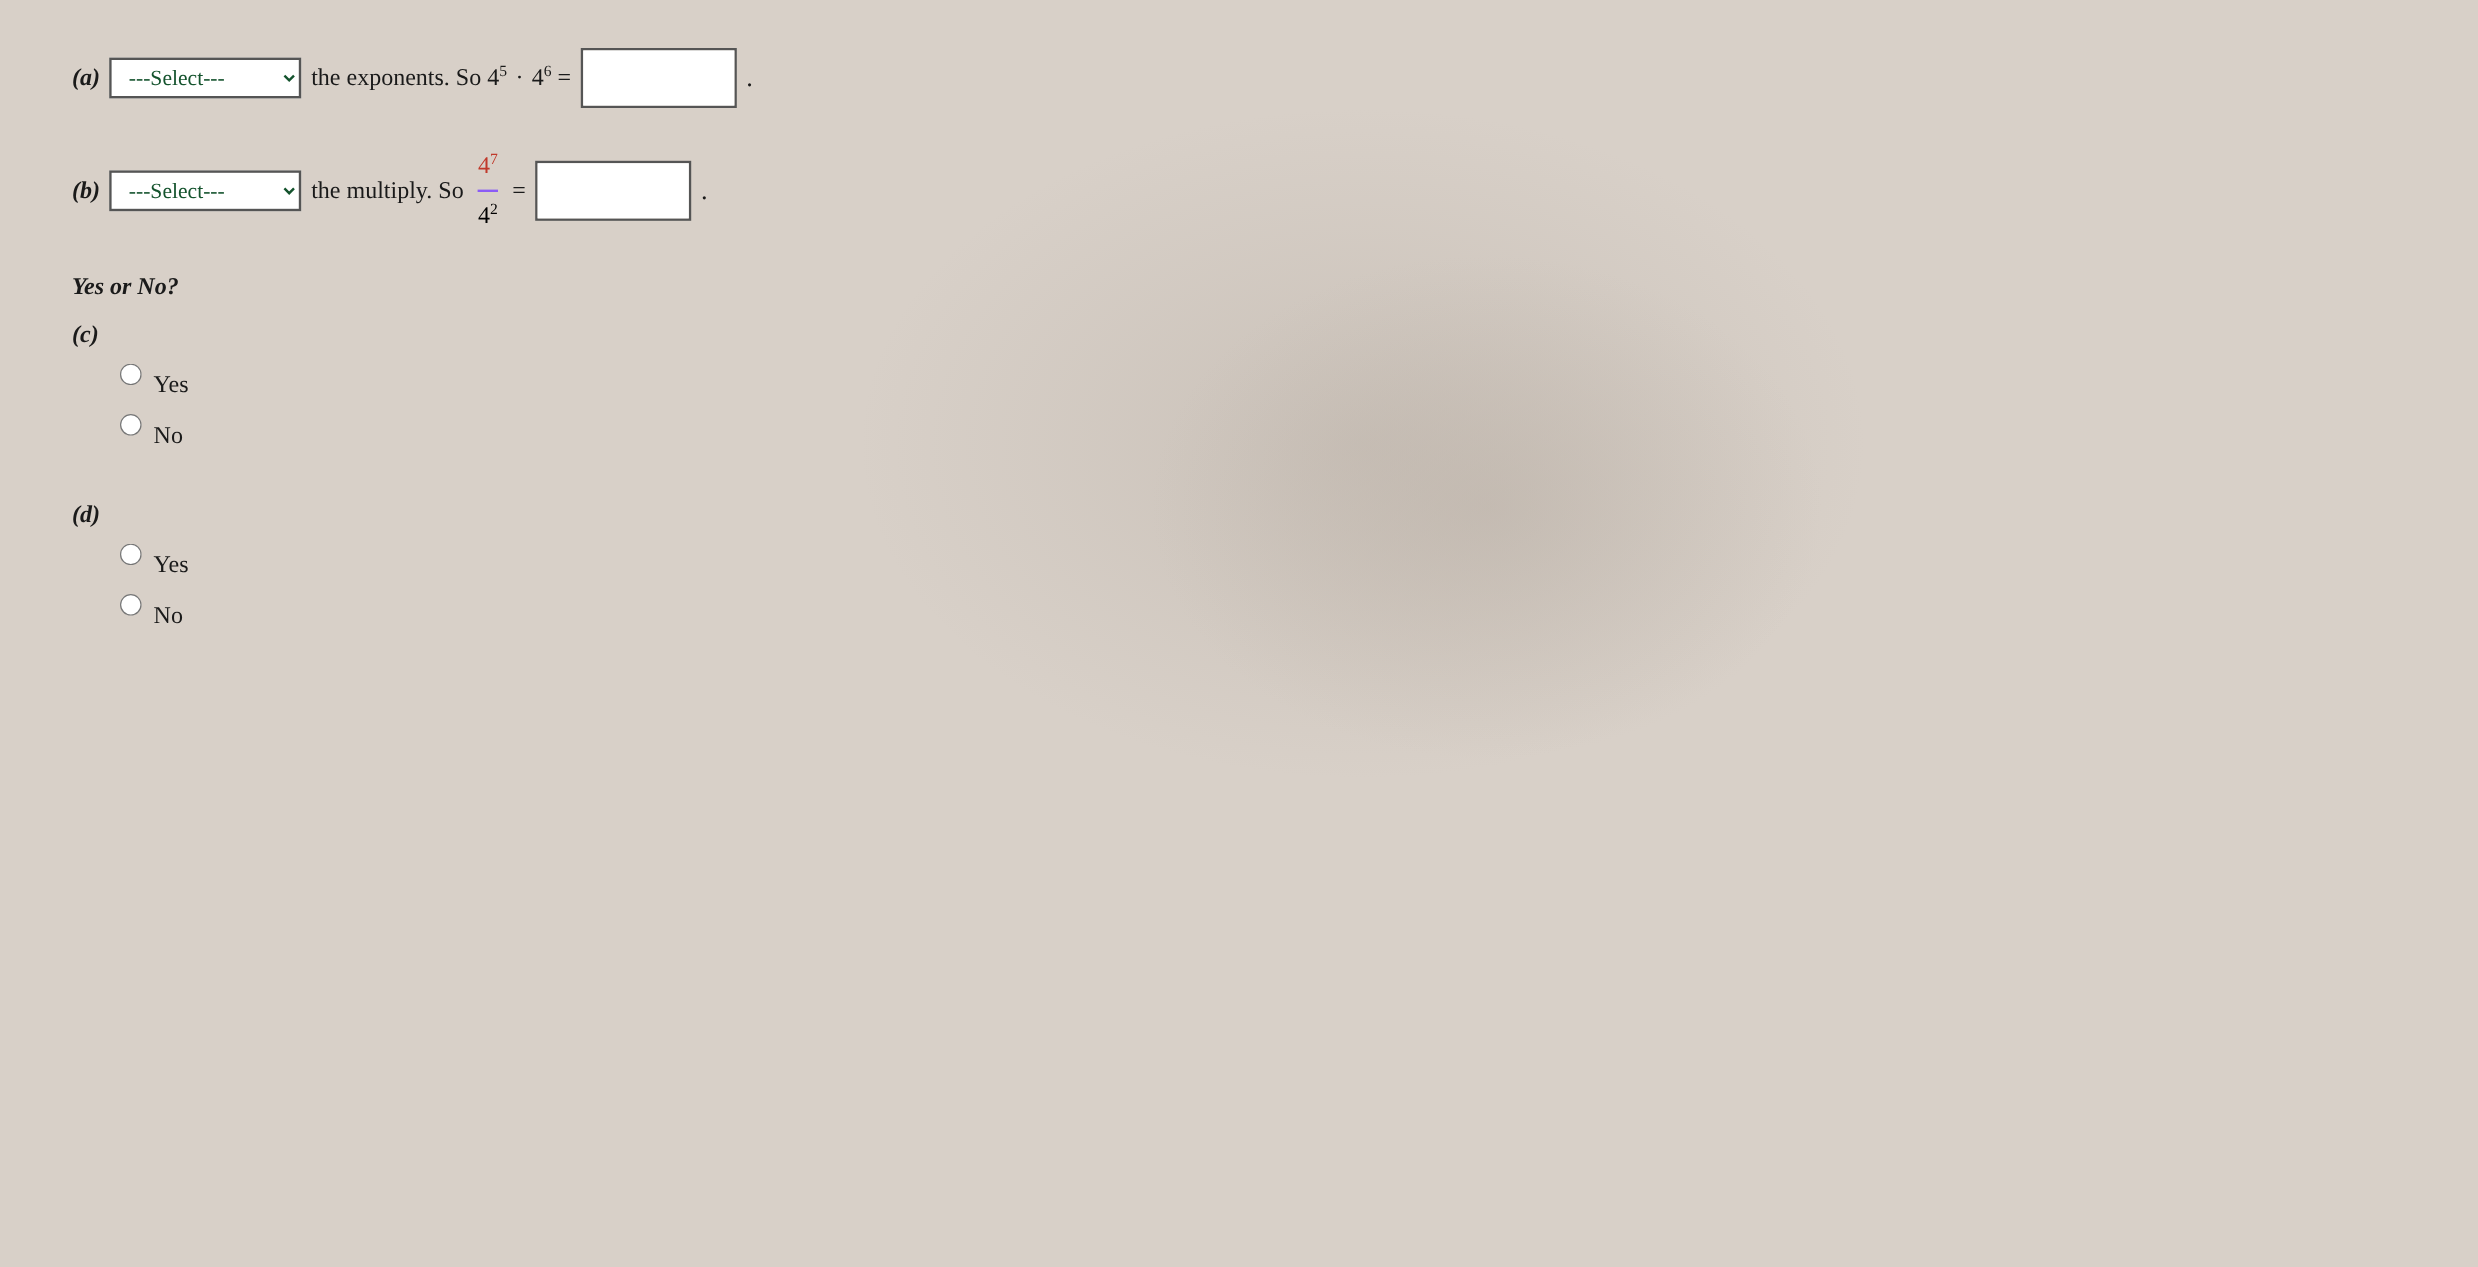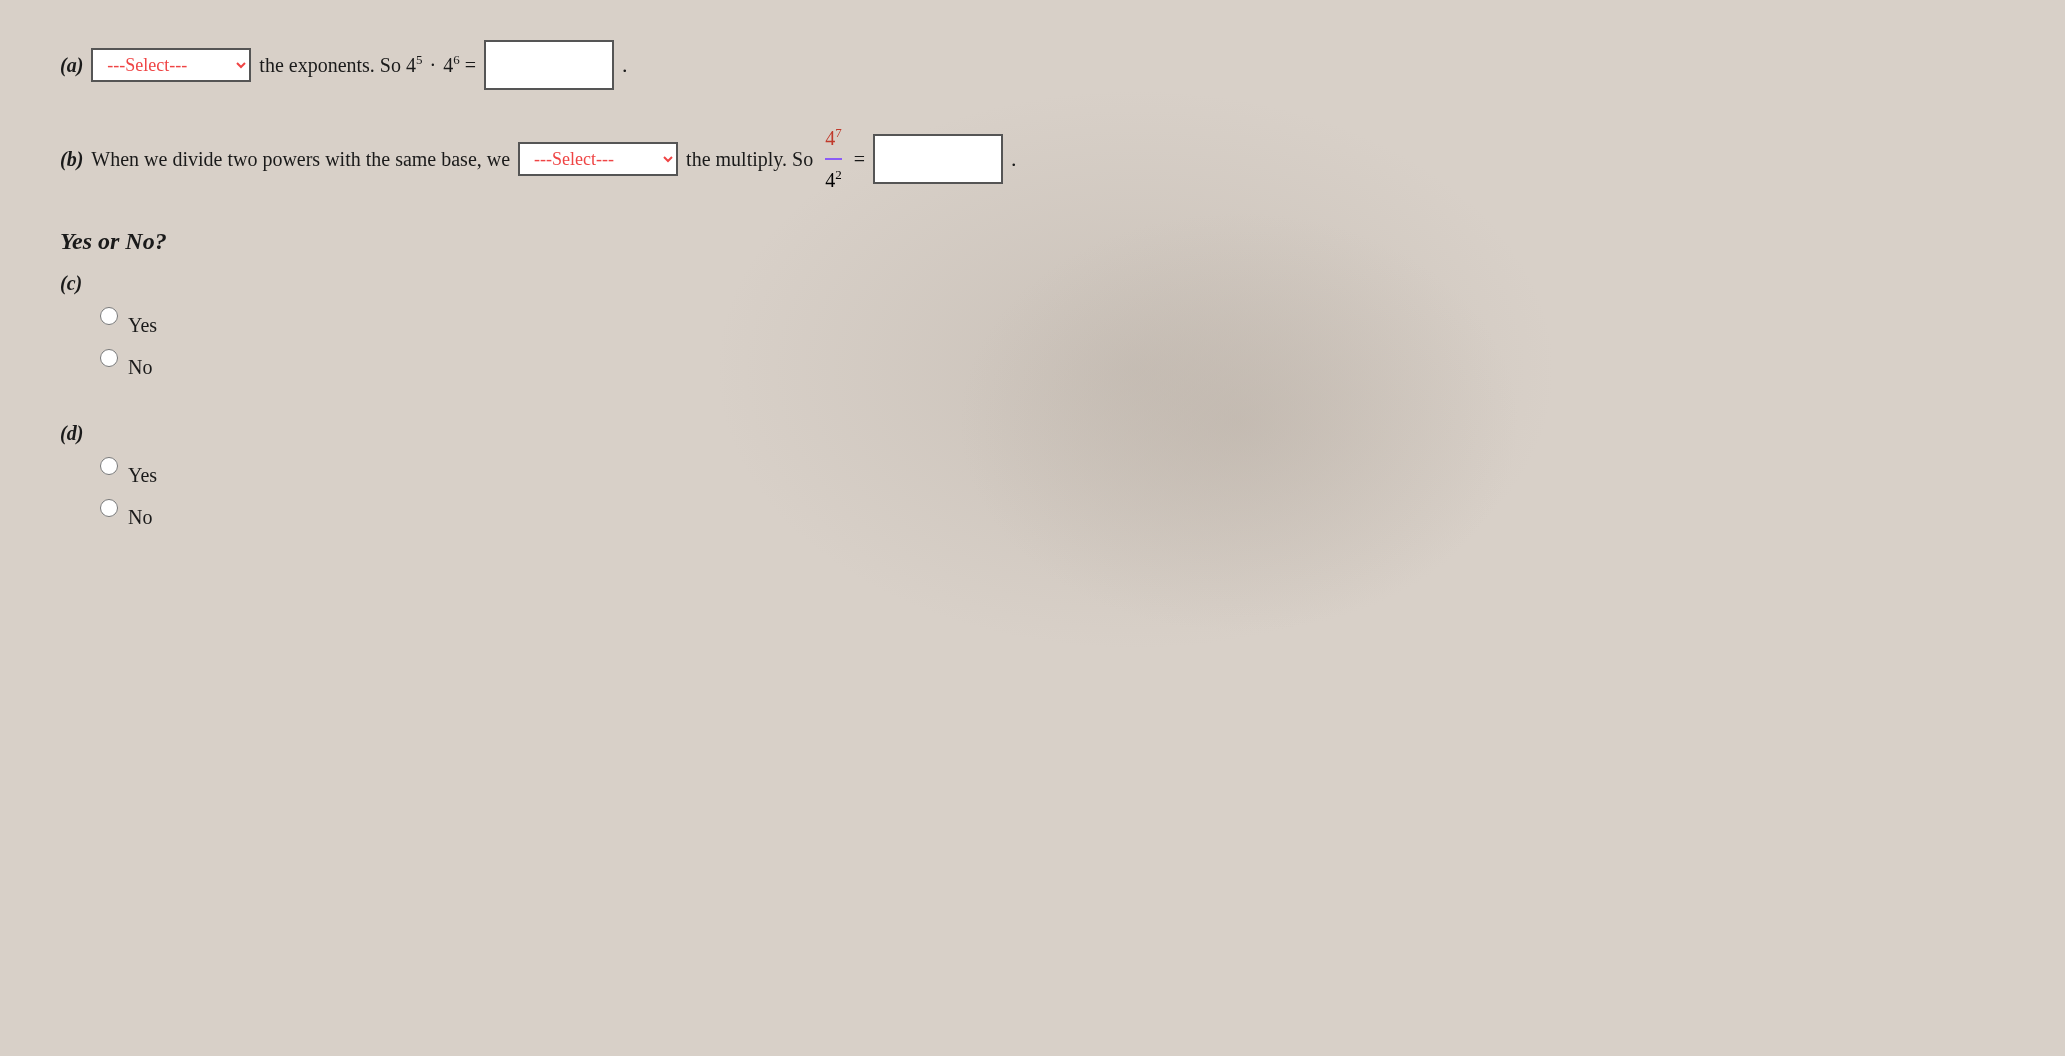--- a/index.html
+++ b/index.html
@@ -52,21 +52,21 @@
     .select-dropdown {
       display: inline-flex;
       align-items: center;
       border: 2px solid #555;
       background: white;
       padding: 4px 10px;
       font-size: 18px;
       font-family: Georgia, serif;
       cursor: pointer;
       min-width: 160px;
-      color: #ef4444;
+      color: #14532d;
     }
 
     .answer-box {
       display: inline-block;
       width: 130px;
       height: 50px;
       border: 2px solid #555;
       background: white;
       vertical-align: middle;
     }
@@ -90,21 +90,21 @@
       color: #000000;
       padding-top: 2px;
       font-size: 20px;
     }
 
     .section-label {
       font-weight: bold;
       font-style: italic;
       margin-bottom: 8px;
       margin-top: 20px;
-      font-size: 24px;
+      font-size: 20px;
     }
 
     .radio-group {
       margin-left: 40px;
       margin-top: 4px;
     }
 
     .radio-item {
       display: flex;
       gap: 10px;
@@ -153,21 +153,20 @@
       <div class="answer-box">
         <input type="text" style="width: 100%; height: 100%; border: none; outline: none; font-size: 18px; font-family: Georgia, serif; text-align: center;">
       </div>
       <span class="period">.</span>
     </div>
   </div>
 
   <div class="question-block">
     <div class="inline-row">
       <span style="font-weight:bold; font-style:italic;">(b)</span>
-      <span>When we divide two powers with the same base, we</span>
 
       <select class="select-dropdown" style="border:2px solid #555; background:white; padding:4px 10px; font-size:18px; font-family:Georgia,serif; cursor:pointer; min-width:160px;">
         <option>---Select---</option>
         <option>add</option>
         <option>subtract</option>
         <option>multiply</option>
         <option>divide</option>
       </select>
 
       <span>the multiply. So</span>

